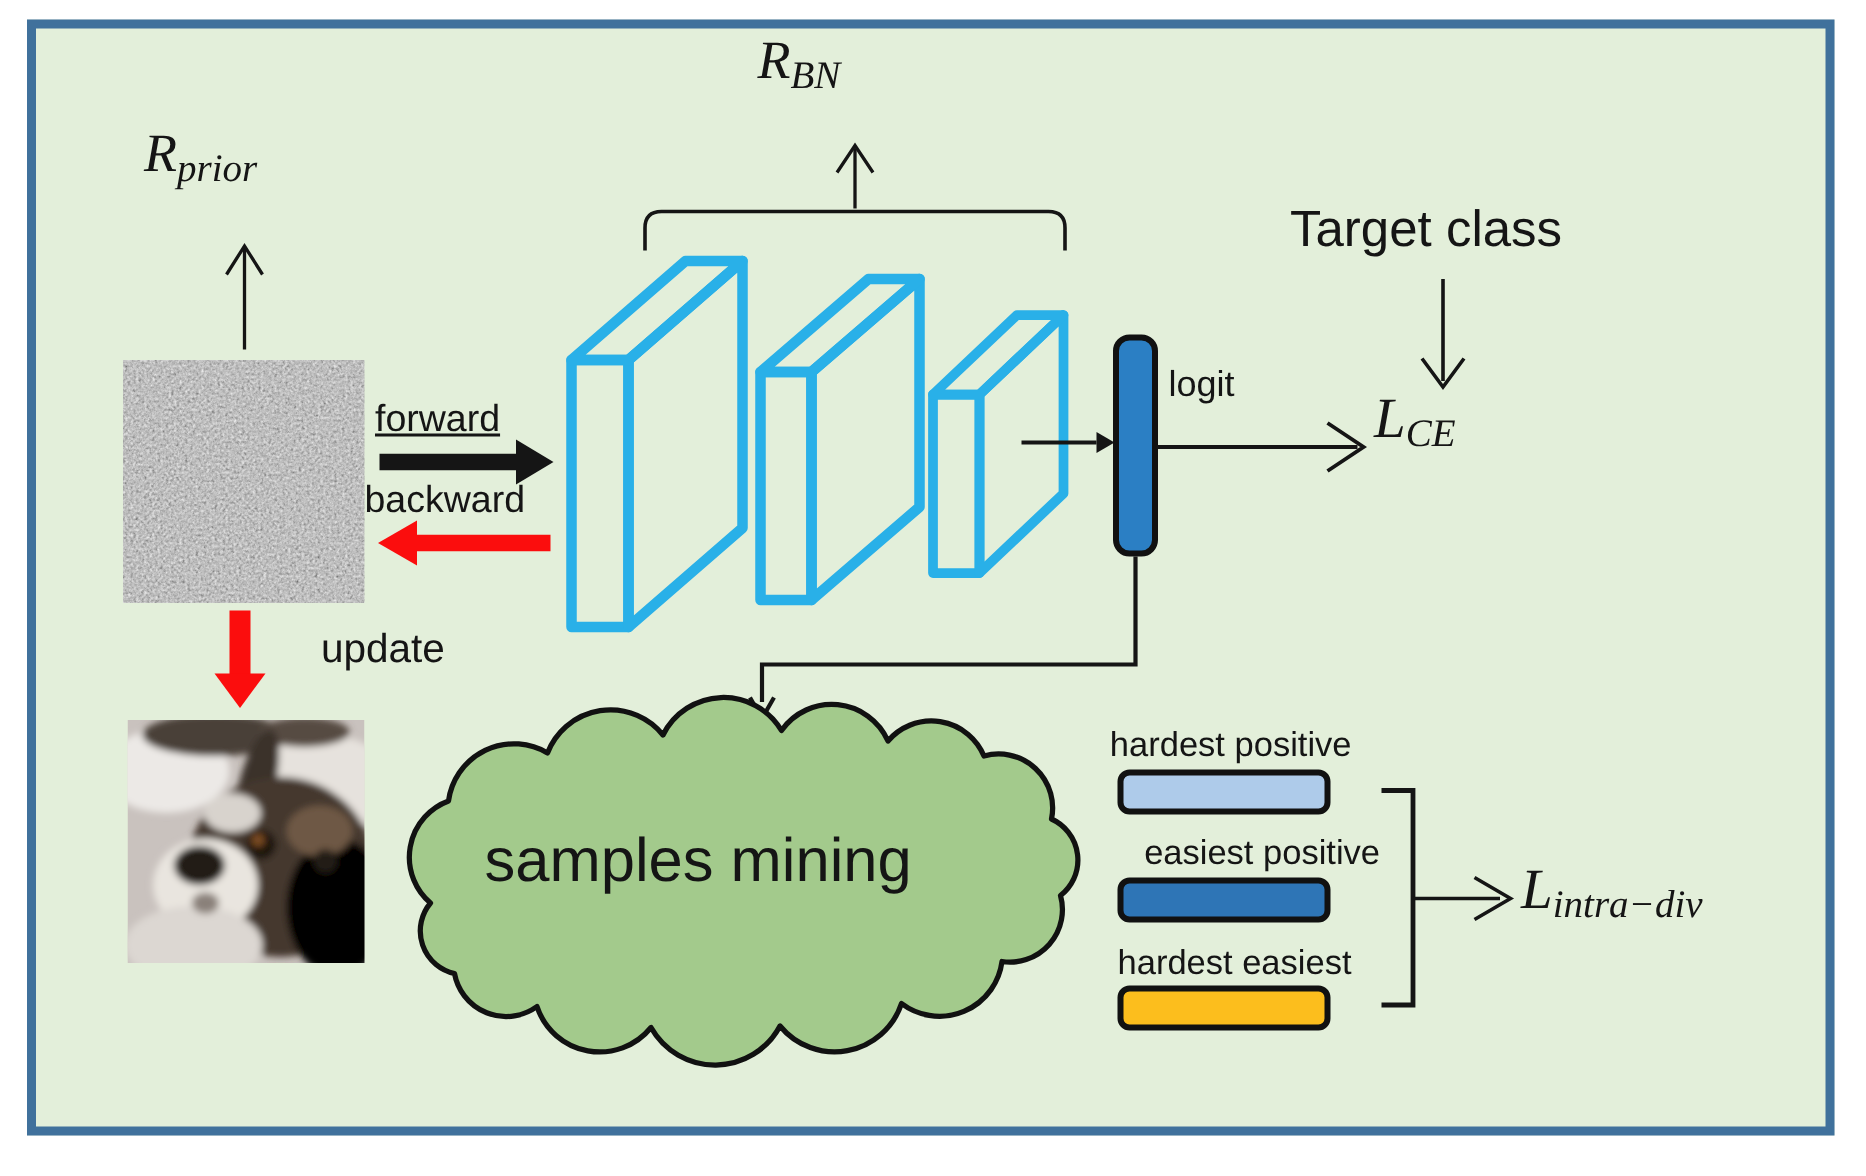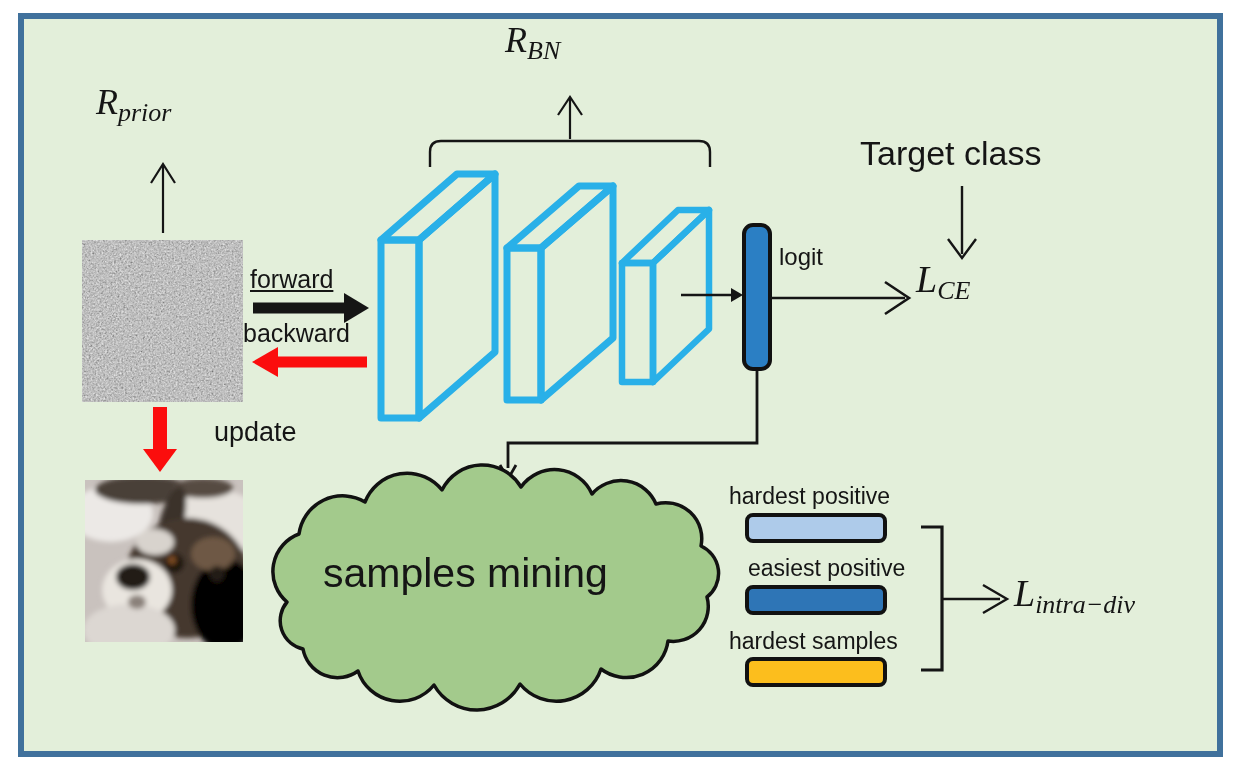--- a/index.html
+++ b/index.html
@@ -16,21 +16,21 @@
   svg.overlay{position:absolute;left:0;top:0;width:1244px;height:784px;}
   .lbl{position:absolute;white-space:nowrap;line-height:1.05;}
   .sans25{font-size:25px;}
   .math{font-family:"Liberation Serif",serif;font-style:italic;font-size:36px;}
   .math sub{font-size:26px;font-style:italic;vertical-align:-0.25em;letter-spacing:0;}
   .center{}
   .bar{
     position:absolute;left:745px;width:134px;height:22px;
     border:4px solid #111;border-radius:8px;
   }
-  .bar-label{position:absolute;left:729px;width:172px;text-align:left;font-size:23px;}
+  .bar-label{position:absolute;left:729px;width:172px;text-align:right;font-size:23px;}
   .noise-box{position:absolute;left:82px;top:240px;width:161px;height:162px;}
   .dog-box{position:absolute;left:85px;top:480px;width:158px;height:162px;}
 </style>
 </head>
 <body>
 
 <div class="panel"></div>
 
 <svg class="overlay" viewBox="0 0 1244 784">
 
@@ -193,14 +193,14 @@
 <div class="lbl" style="left:178px;top:418px;font-size:27px;margin-left:36px;">update</div>
 
 <div class="lbl center" style="left:323px;top:552px;width:345px;font-size:41px;">samples mining</div>
 
 <div class="bar-label lbl" style="top:484px;">hardest positive</div>
 <div class="bar" style="top: 513px; background-color: rgb(174, 203, 234);"></div>
 
 <div class="bar-label lbl" style="top:556px;margin-left:19px;">easiest positive</div>
 <div class="bar" style="top: 585px; background-color: rgb(46, 117, 182);"></div>
 
-<div class="bar-label lbl" style="top:629px;">hardest samples</div>
+<div class="bar-label lbl" style="top:629px;">hardest easiest</div>
 <div class="bar" style="top: 657px; background-color: rgb(252, 190, 29);"></div>
 
 </body></html>

